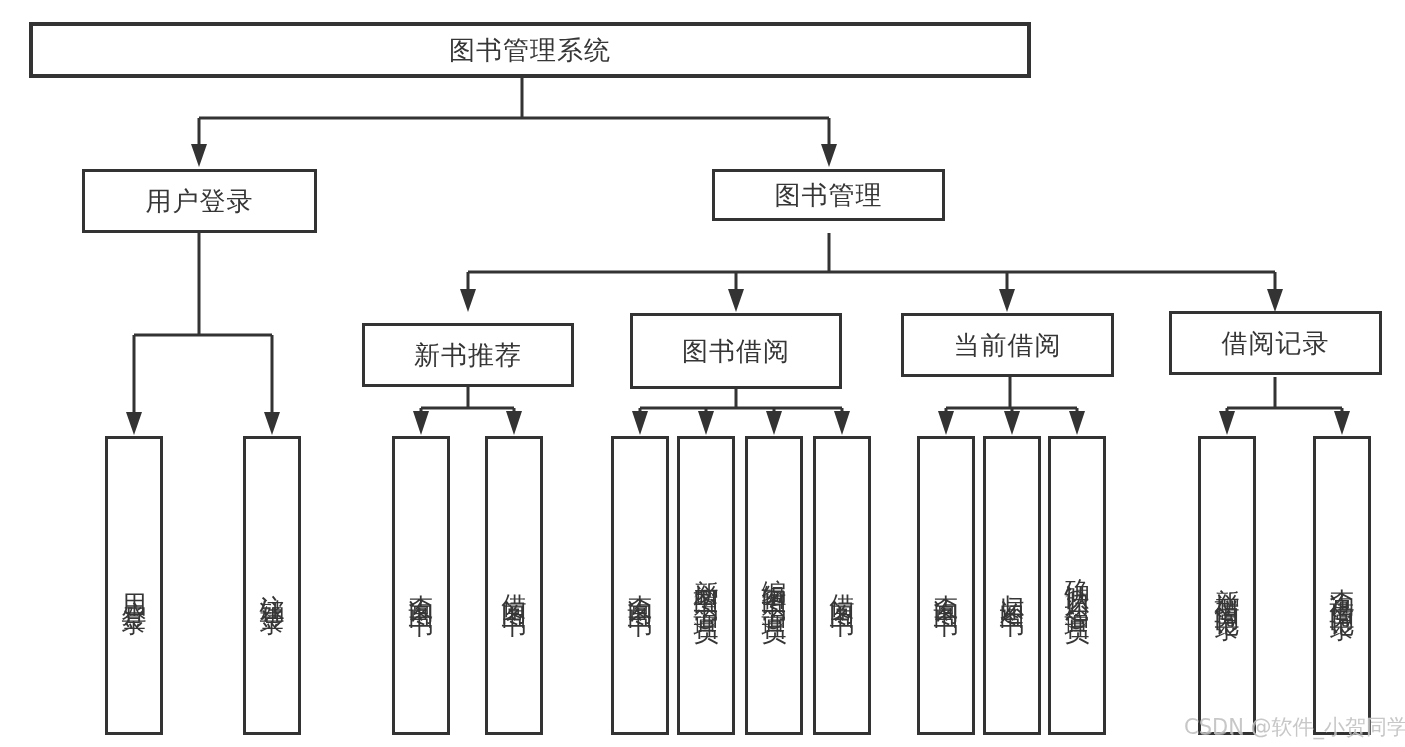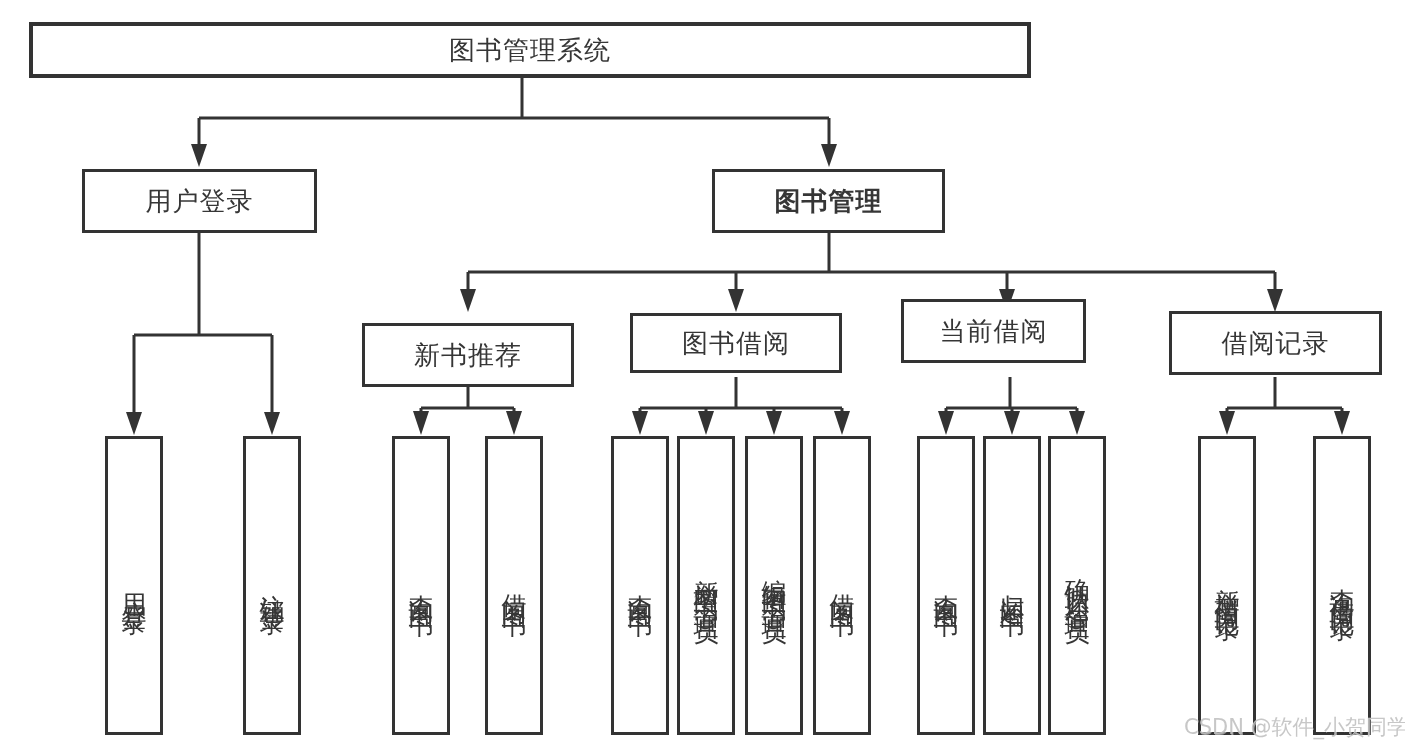--- a/index.html
+++ b/index.html
@@ -115,25 +115,25 @@
     <polygon points="1069,411 1085,411 1077,435"></polygon>
 
     <path d="M1275 377 V408 M1227 408 H1342 M1227 408 V414 M1342 408 V414"></path>
     <polygon points="1219,411 1235,411 1227,435"></polygon>
     <polygon points="1334,411 1350,411 1342,435"></polygon>
   </svg>
 
   <div class="node root-node" style="left:21px; top:22px; width:1002px; height:56px;margin-left:8px;">图书管理系统</div>
 
   <div class="node h-node" style="left:82px; top:169px; width:235px; height:64px;">用户登录</div>
-  <div class="node h-node" style="left:712px; top:169px; width:233px; height:64px;font-weight:bold;">图书管理</div>
+  <div class="node h-node" style="left:712px; top:169px; width:233px; height:52px;">图书管理</div>
 
   <div class="node h-node" style="left:362px; top:323px; width:212px; height:64px;">新书推荐</div>
-  <div class="node h-node" style="left:630px; top:313px; width:212px; height:60px;">图书借阅</div>
-  <div class="node h-node" style="left:901px; top:299px; width:185px; height:64px;text-align:right;">当前借阅</div>
+  <div class="node h-node" style="left:630px; top:313px; width:212px; height:76px;">图书借阅</div>
+  <div class="node h-node" style="left:901px; top:313px; width:213px; height:64px;text-align:right;">当前借阅</div>
   <div class="node h-node" style="left:1169px; top:311px; width:213px; height:64px;">借阅记录</div>
 
   <div class="node leaf" style="left:105px; top:436px; width:58px; height:299px;">
     <span class="vtext">用户登录</span>
   </div>
   <div class="node leaf" style="left:243px; top:436px; width:58px; height:299px;">
     <span class="vtext">注销登录</span>
   </div>
   <div class="node leaf" style="left:392px; top:436px; width:58px; height:299px;">
     <span class="vtext">查询图书</span>

